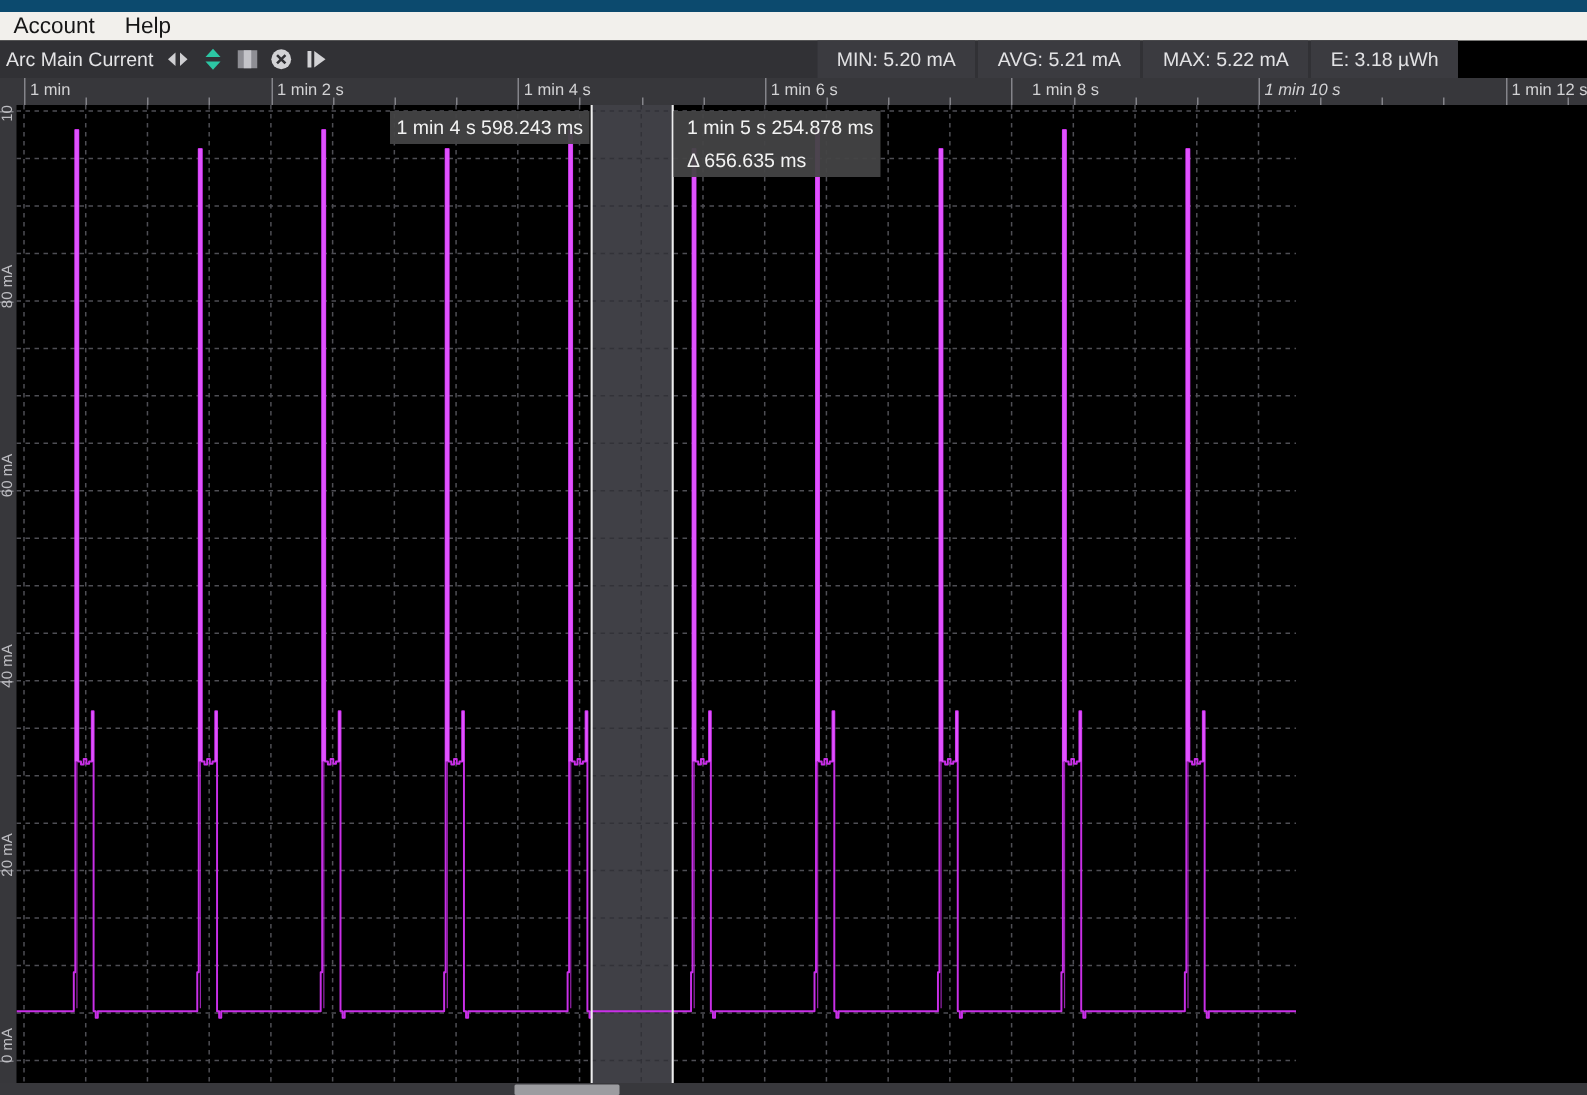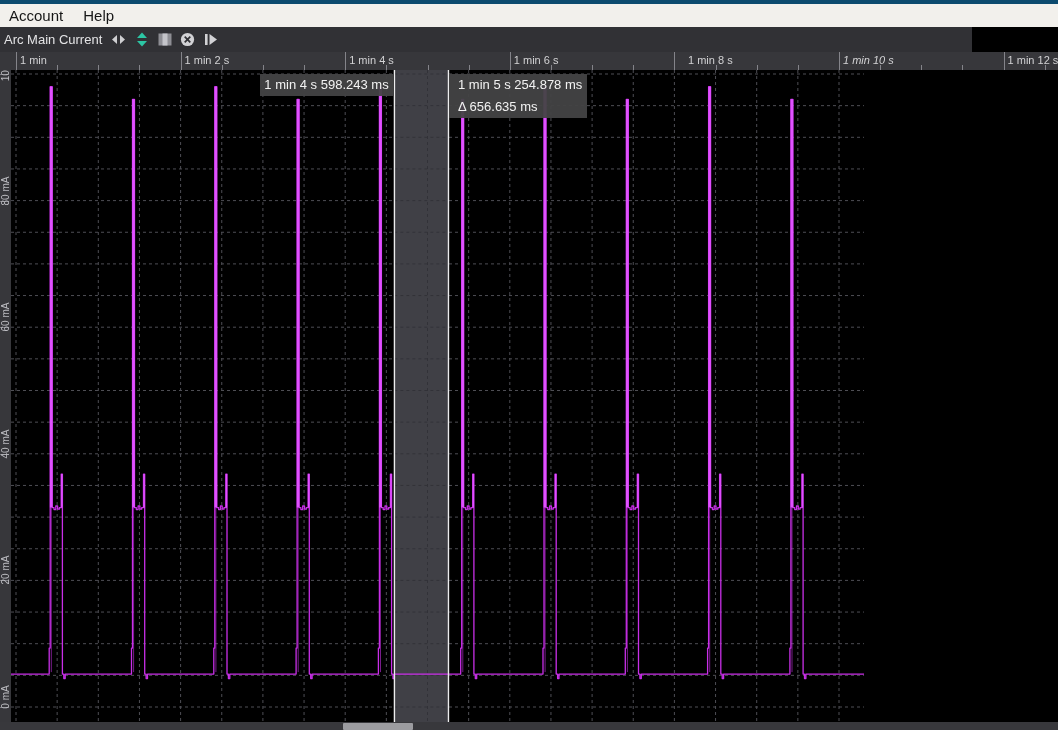--- a/index.html
+++ b/index.html
@@ -1,21 +1,21 @@
 <!DOCTYPE html>
 <html><head>
 <meta charset="utf-8">
 <style>
   html,body{margin:0;padding:0;background:#000;}
   #app{position:relative;width:1058px;height:730px;overflow:hidden;
        font-family:"Liberation Sans",sans-serif;background:#000;}
 
   
   .menubar{position:absolute;left:0;top:0;width:1058px;height:27px;
-           background:#f2f0ec;border-top:4px solid #0c4a6e;box-sizing:border-box;
+           background:#f2f0ec;border-top:8px solid #0c4a6e;box-sizing:border-box;
            display:flex;align-items:center;color:#161616;font-size:15px;}
   .menubar .menu-item{padding:0 10px;height:100%;display:flex;align-items:center;cursor:default;}
   .menubar .menu-item:first-child{padding-left:9px;}
 
   
   .toolbar{position:absolute;left:0;top:27px;width:972px;height:25px;background:#313135;
            display:flex;align-items:center;color:#e4e4e6;font-size:13px;}
   .signal-label{padding:0 6px 0 4px;white-space:nowrap;}
   .tool-icons{display:flex;align-items:center;gap:6px;margin-left:2px;}
   .tbtn{width:17px;height:17px;display:flex;align-items:center;justify-content:center;}
@@ -88,20 +88,26 @@
       <div class="tbtn">
         <svg width="14" height="13" viewBox="0 0 14 13">
           <rect x="1" y="1" width="2.6" height="11" fill="#d2d2d5"></rect>
           <polygon points="5.5,1 5.5,12 13,6.5" fill="#d2d2d5"></polygon>
         </svg>
       </div>
     </div>
 
     <div class="toolbar-spacer"></div>
 
+    <div class="stats">
+      <div class="stat-box">MIN: 5.20 mA</div>
+      <div class="stat-box">AVG: 5.21 mA</div>
+      <div class="stat-box">MAX: 5.22 mA</div>
+      <div class="stat-box">E: 3.18 µWh</div>
+    </div>
   </div>
 
   <div class="time-axis" id="time-axis">
       <div class="x-tick-minor" style="left: 57.1px;"></div>
       <div class="x-tick-minor" style="left: 98.3px;"></div>
       <div class="x-tick-minor" style="left: 139.4px;"></div>
       <div class="x-tick-minor" style="left: 221.8px;"></div>
       <div class="x-tick-minor" style="left: 262.9px;"></div>
       <div class="x-tick-minor" style="left: 304.1px;"></div>
       <div class="x-tick-minor" style="left: 386.3px;"></div>

